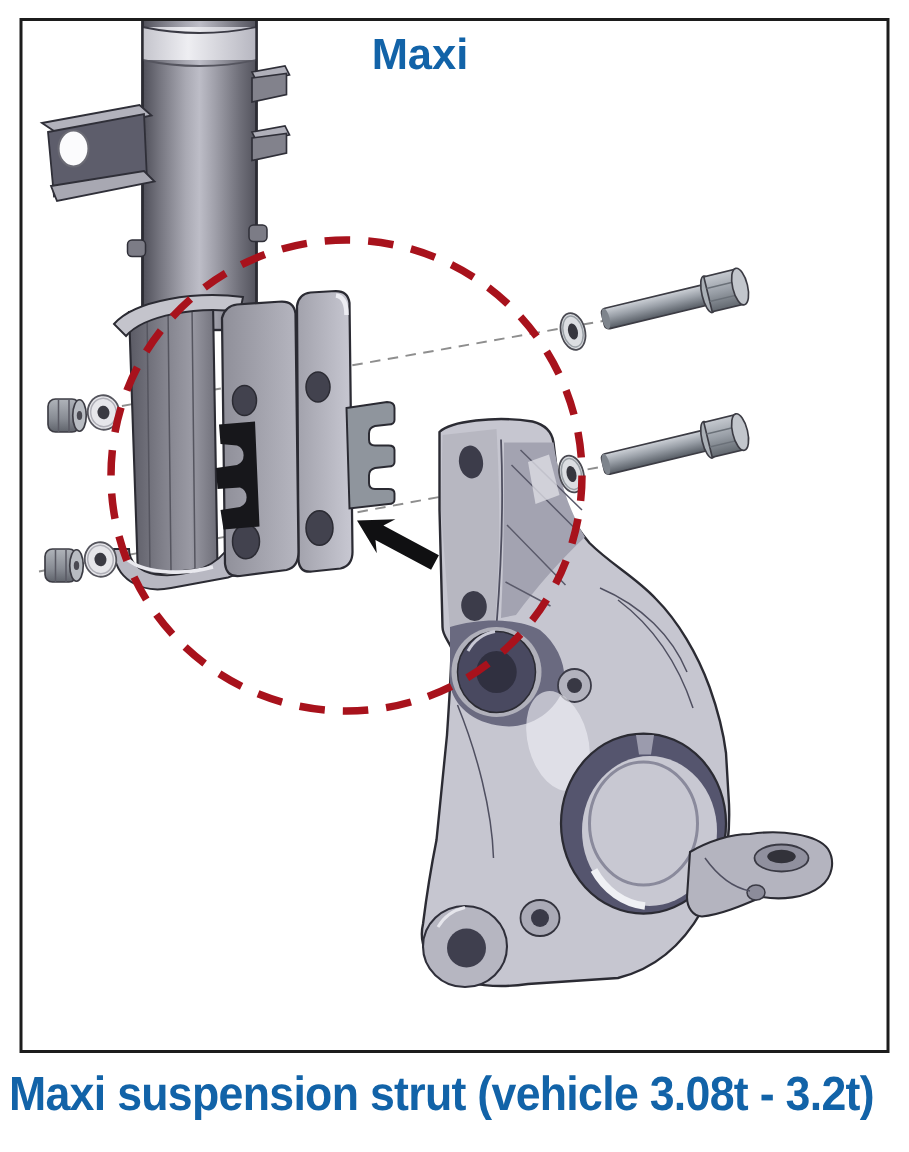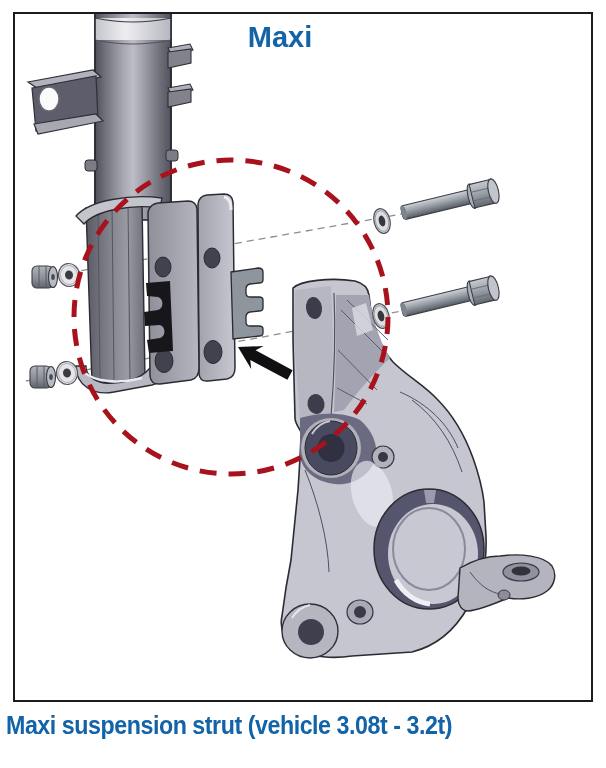--- a/index.html
+++ b/index.html
@@ -8,21 +8,21 @@
     font-family:"Liberation Sans", sans-serif;overflow:hidden;
   }
   .diagram-svg{position:absolute;left:0;top:0;}
   .title{
     position:absolute;left:14px;top:21px;width:532px;text-align:center;
     font-size:29px;font-weight:bold;color:var(--title-blue,#1263a8);
     letter-spacing:0px;
   }
   .caption{
     position:absolute;left:6px;top:711px;width:600px;white-space:nowrap;
-    font-size:25px;font-weight:bold;color:var(--caption-blue,#1263a8);
+    font-size:32px;font-weight:bold;color:var(--caption-blue,#1263a8);
     letter-spacing:-0.5px;
   }
   .caption .squeeze{display:inline-block;transform:scaleX(.93);transform-origin:left center;}
 </style>
 </head>
 <body>
 
 <div class="stage">
 
   <svg class="diagram-svg" width="606" height="768" viewBox="0 0 606 768">

